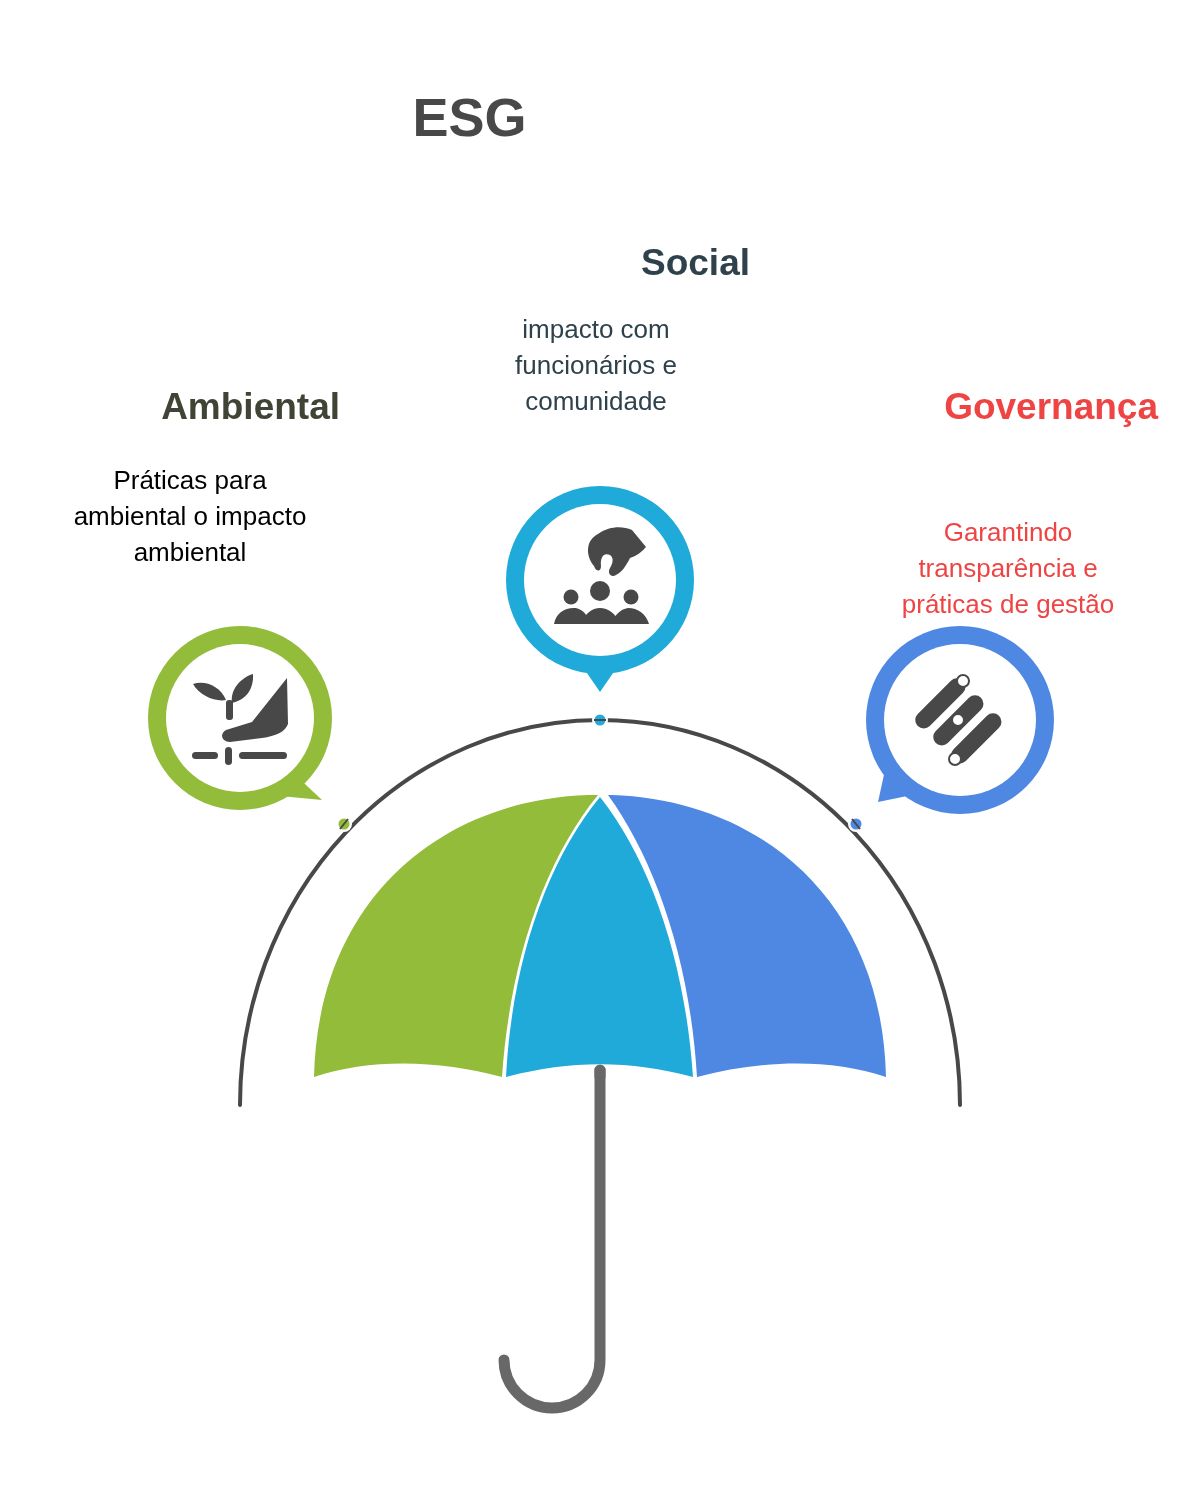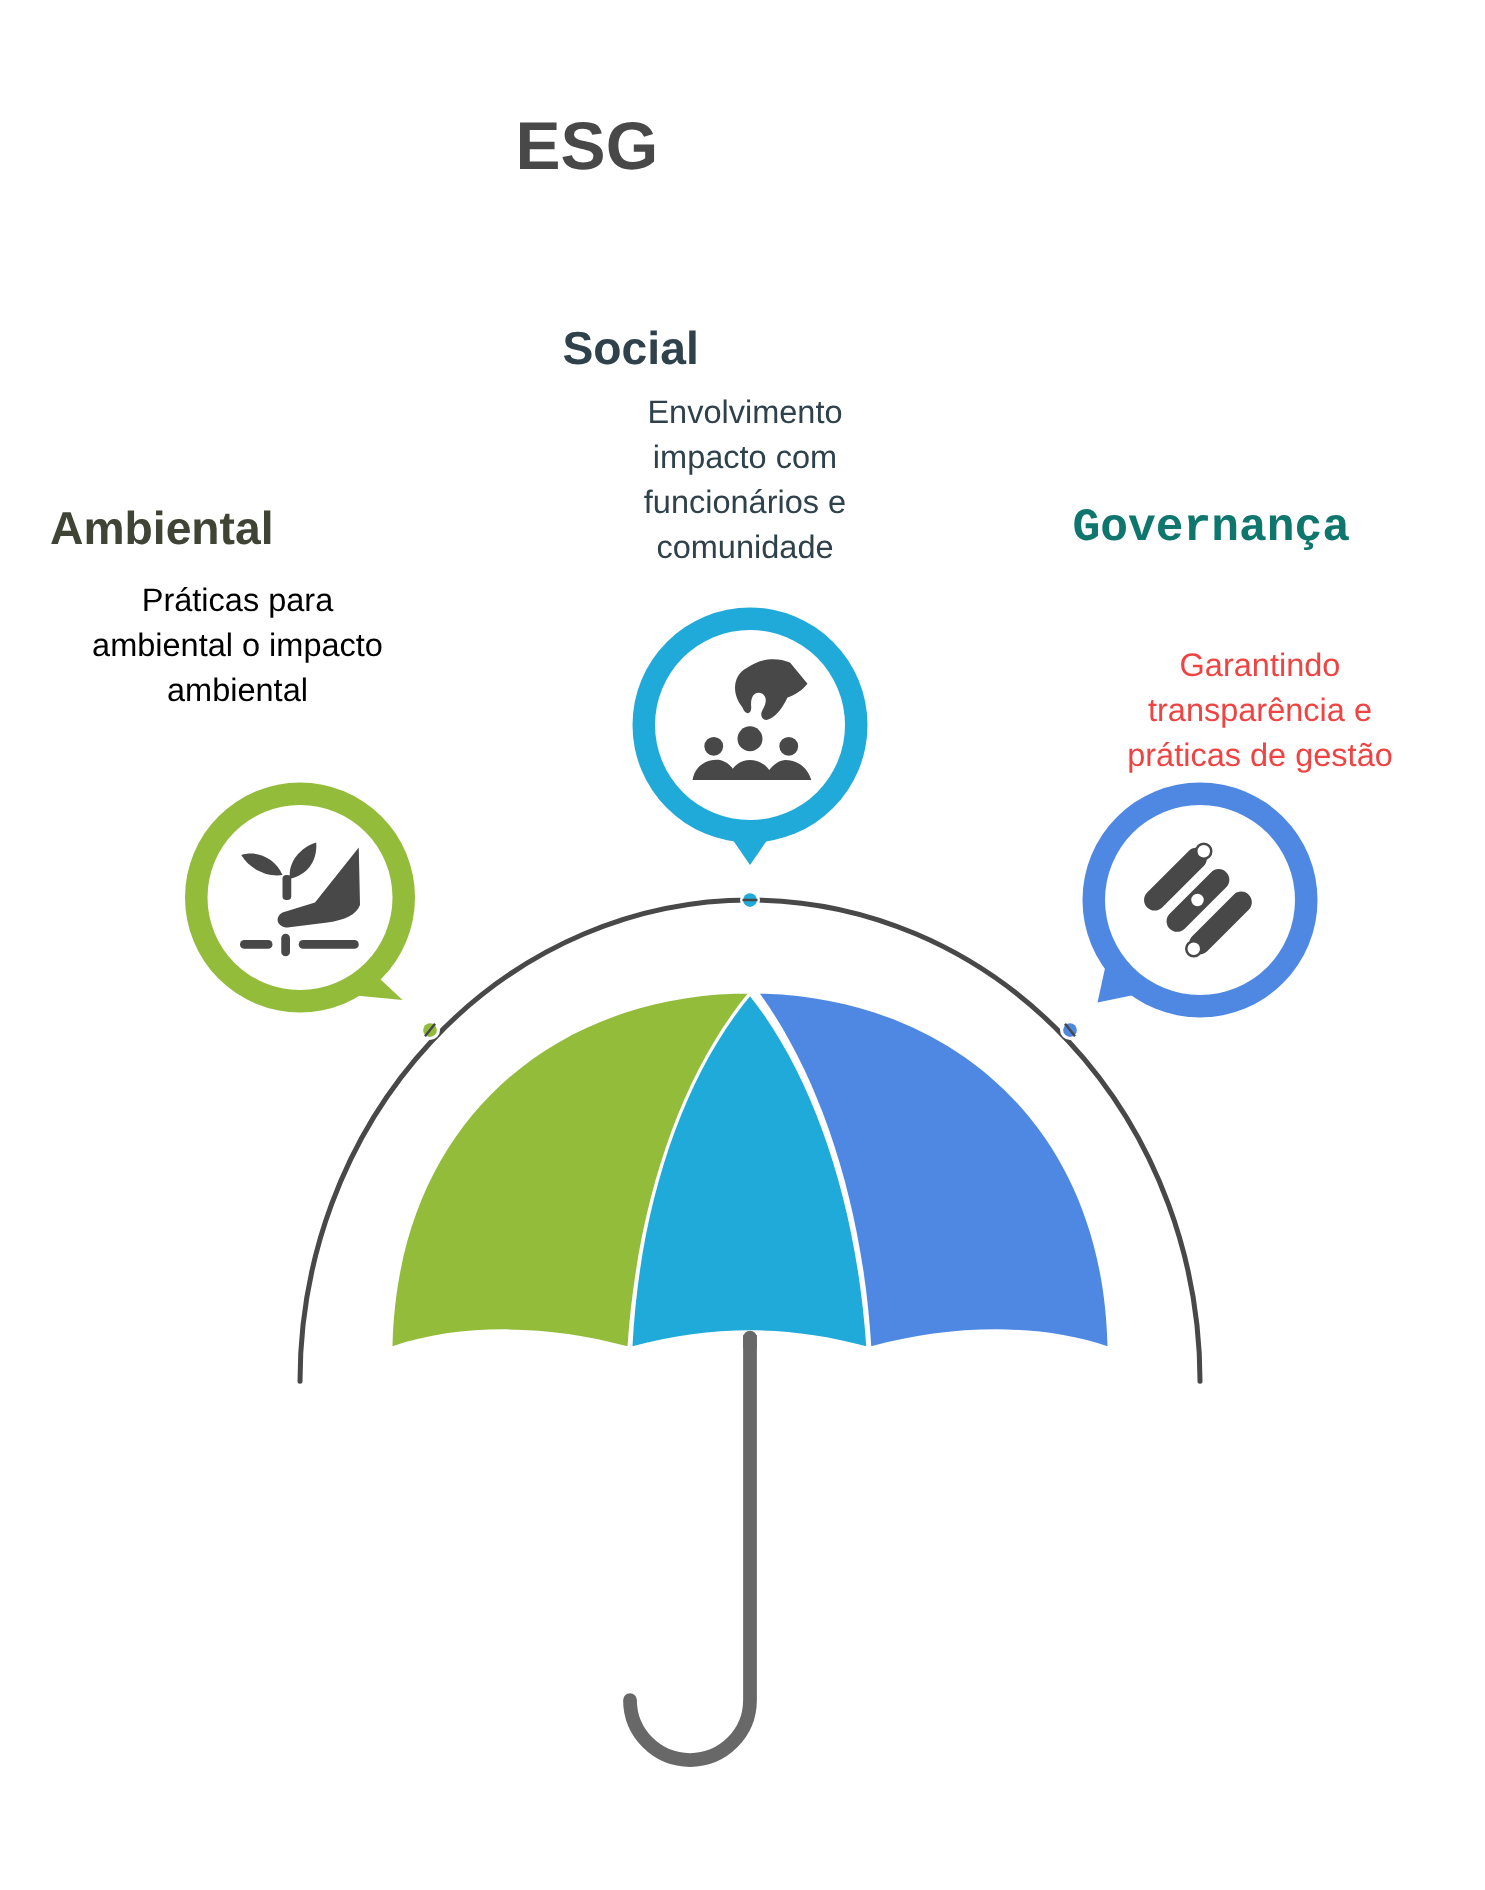--- a/index.html
+++ b/index.html
@@ -1,44 +1,43 @@
 <!DOCTYPE html>
 <html><head>
 <meta charset="utf-8">
 <style>
   html, body { margin: 0; padding: 0; background: #ffffff; }
   body { width: 1188px; height: 1512px; position: relative; overflow: hidden;
          font-family: "Liberation Sans", "DejaVu Sans", sans-serif; }
   .title { position: absolute; left: 0; width: 939px; top: 86px; text-align: center;
            font-size: 54px; font-weight: bold; color: #484848; letter-spacing: 0px; }
-  .heading { position: absolute; text-align: left; font-weight: bold; font-size: 37px; margin-top: 16px; }
+  .heading { position: absolute; text-align: right; font-weight: bold; font-size: 37px; }
   .desc { position: absolute; text-align: center; font-size: 26px; line-height: 36px; }
   svg.canvas { position: absolute; left: 0; top: 0; }
 </style>
 </head>
 <body>
 
 <div class="title">ESG</div>
 
 <div class="heading" style="left:40px; width:300px; top:386px; color:#3F4434;">Ambiental</div>
 <div class="desc" style="left:30px; width:320px; top:462px; color:#000000;">
   <div>Práticas para</div>
   <div>ambiental o impacto</div>
   <div>ambiental</div>
 </div>
 
 <div class="heading" style="left:450px; width:300px; top:242px; color:#2F424C;">Social</div>
 <div class="desc" style="left:446px; width:300px; top:311px; color:#2F424C;">
-  <div>Envolvimento</div>
   <div>impacto com</div>
   <div>funcionários e</div>
   <div>comunidade</div>
 </div>
 
-<div class="heading" style="left:858px; width:300px; top:386px; color:#0f766e;font-family:Liberation Mono, monospace;">Governança</div>
+<div class="heading" style="left:858px; width:300px; top:386px; color:#ef4444;">Governança</div>
 <div class="desc" style="left:858px; width:300px; top:482px; color:#ef4444;margin-top:32px;">
   <div>Garantindo</div>
   <div>transparência e</div>
   <div>práticas de gestão</div>
 </div>
 
 <svg class="canvas" width="1188" height="1512" viewBox="0 0 1188 1512" xmlns="http://www.w3.org/2000/svg">
 
   <path d="M 240 1105 A 360 385 0 0 1 960 1105" fill="none" stroke="#484848" stroke-width="4" stroke-linecap="round"></path>
 

